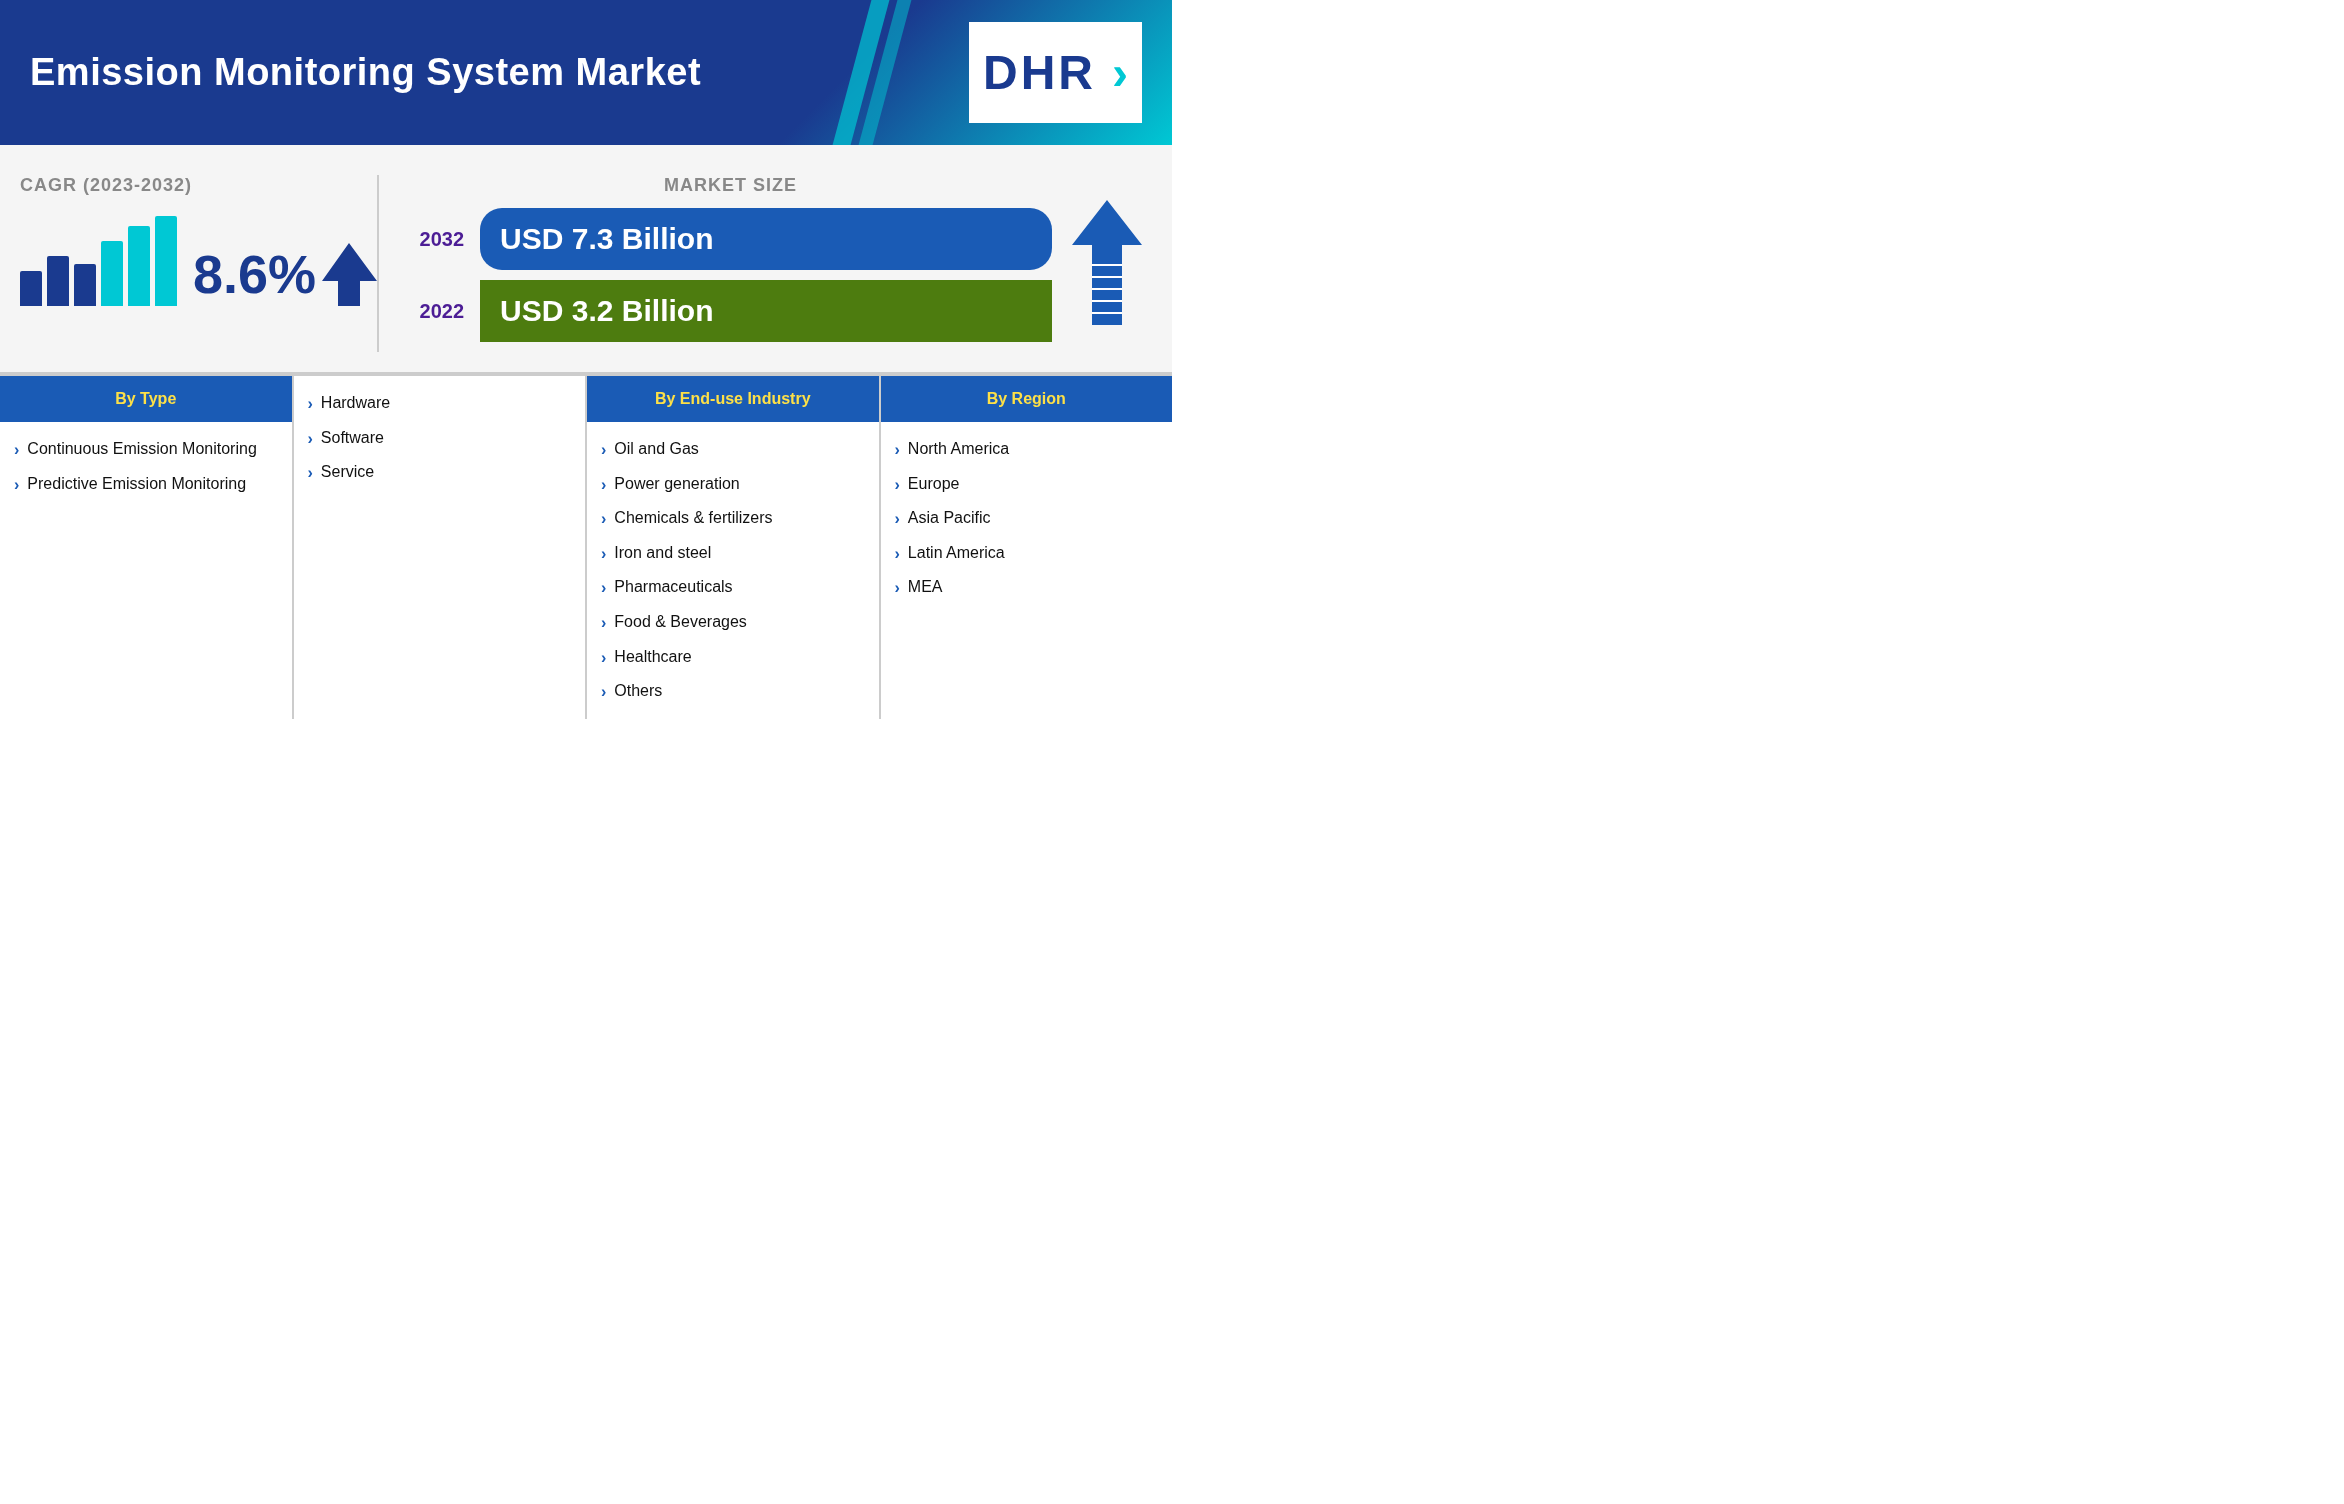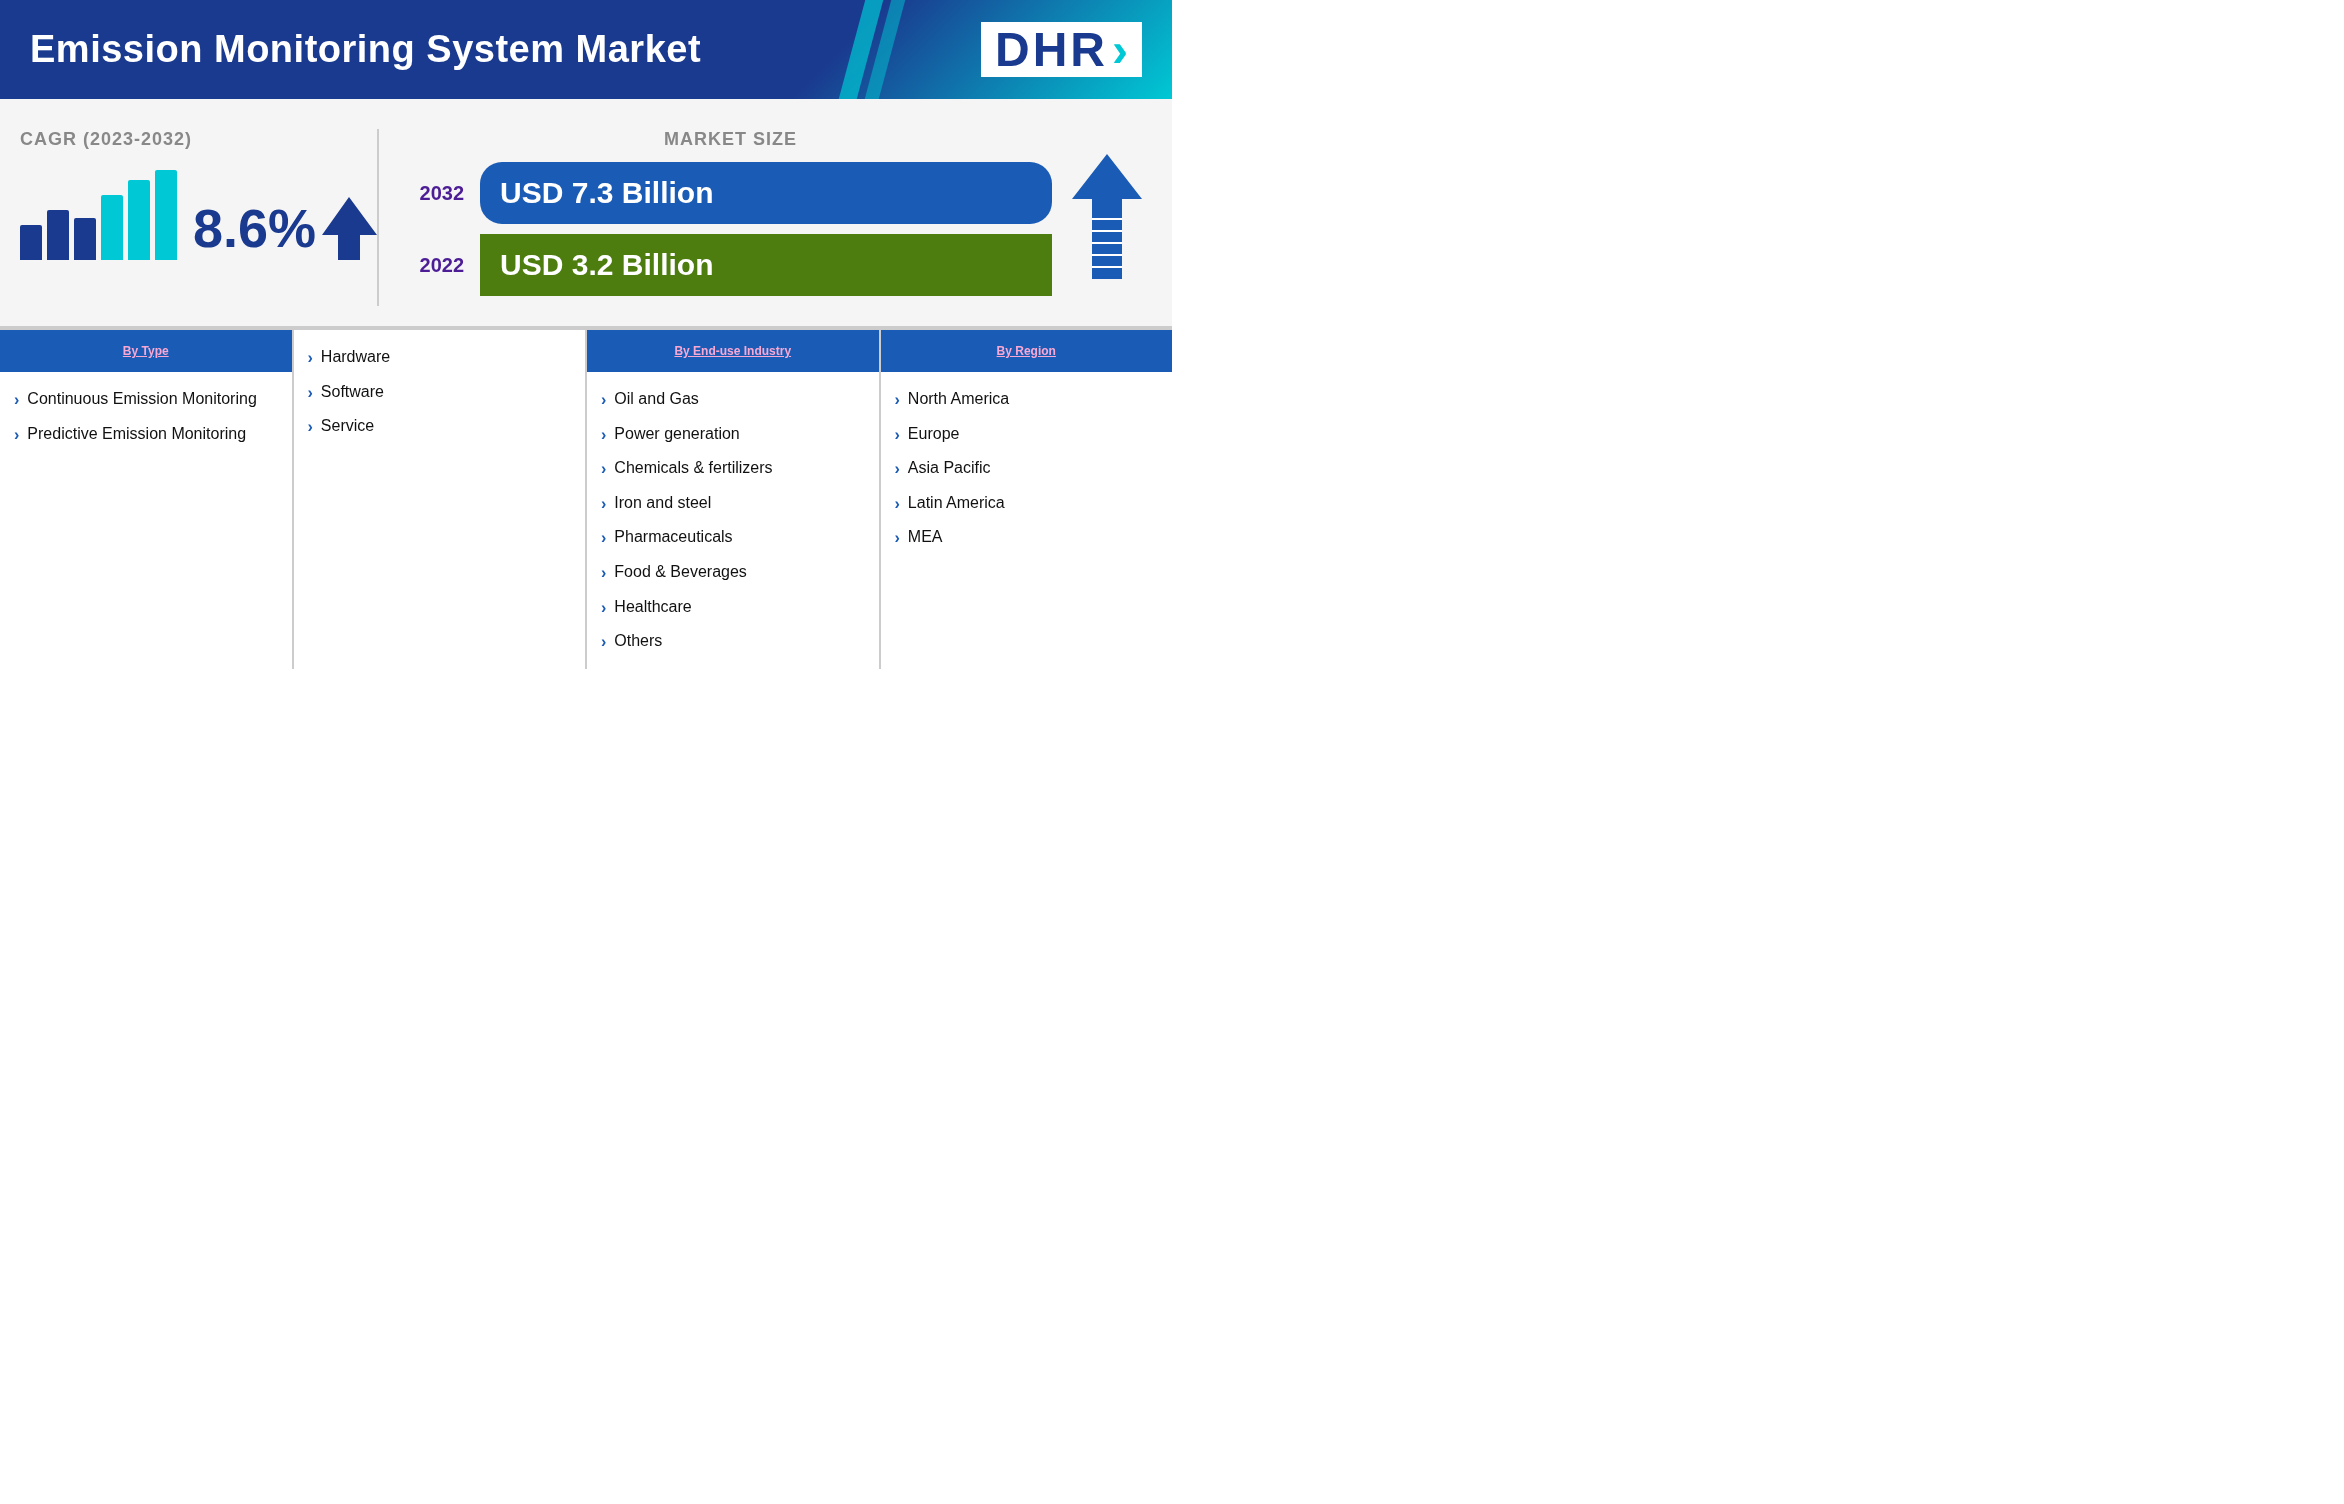--- a/index.html
+++ b/index.html
@@ -156,26 +156,25 @@
       border-right: 2px solid #ccc;
       display: flex;
       flex-direction: column;
     }
     .category-col:last-child {
       border-right: none;
     }
 
     .category-header {
       background: #1a5bb5;
-      color: #f9a8d4;
-      font-size: 12px;
+      color: #fde047;
+      font-size: 16px;
       font-weight: 700;
       padding: 14px 16px;
       text-align: center;
-      text-decoration: underline;
     }
 
     .category-items {
       padding: 16px 14px;
       display: flex;
       flex-direction: column;
       gap: 12px;
       flex: 1;
     }
     .category-item {
@@ -200,21 +199,21 @@
 
 <div class="header">
   <h1 class="header-title">Emission Monitoring System Market</h1>
 
   <div class="header-stripes">
     <div class="stripe"></div>
     <div class="stripe"></div>
   </div>
 
   <div class="header-logo">
-    <div style="background:#fff; padding: 0 14px; display:flex; align-items:center; gap:0; position:relative;margin-left:25px;">
+    <div style="background:#fff; padding: 23px 14px; display:flex; align-items:center; gap:12px; position:relative;margin-left:25px;">
       <span style="font-size:48px; font-weight:900; color:#1a3a8f; letter-spacing:3px;">DHR</span>
       <span style="font-size:48px; font-weight:900; color:#00c8d4; margin-left:4px;">›</span>
     </div>
   </div>
 </div>
 
 <div class="metrics-section">
 
   <div class="cagr-block">
     <div class="cagr-label">CAGR (2023-2032)</div>

